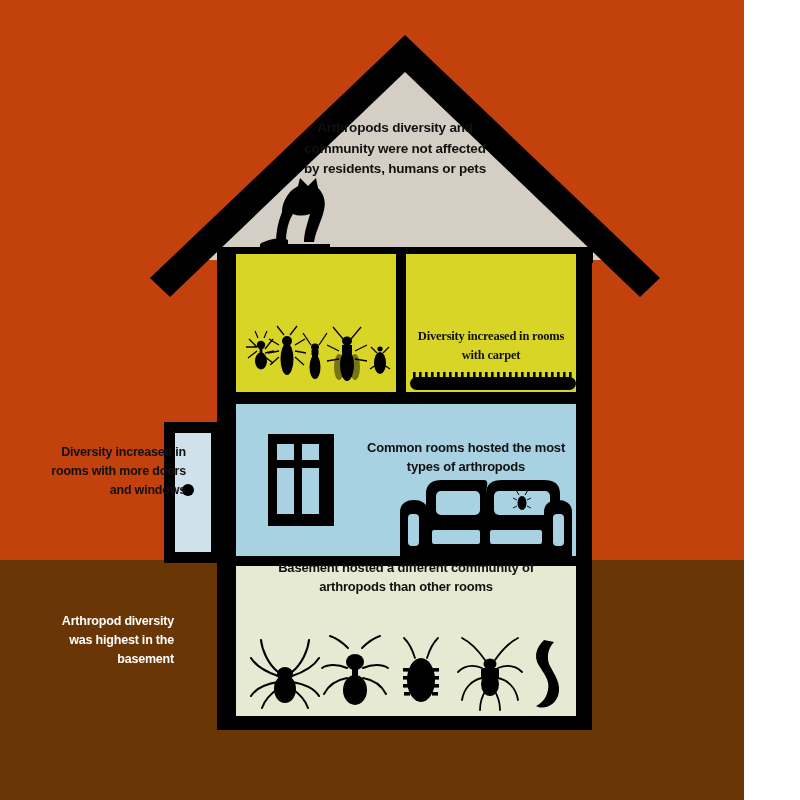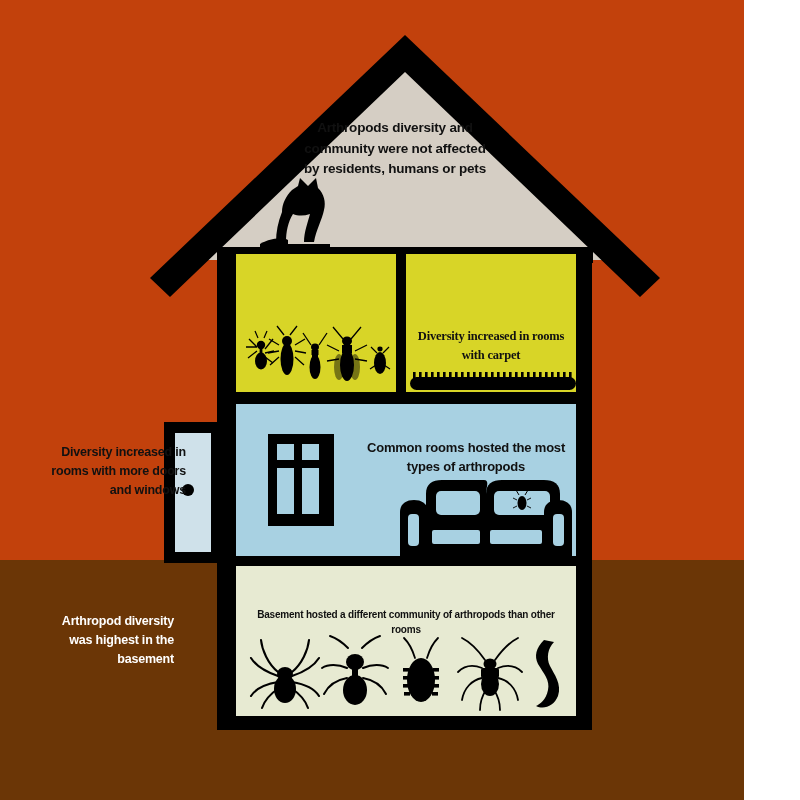--- a/index.html
+++ b/index.html
@@ -124,24 +124,24 @@
   .text-living {
     left: 356px;
     top: 430px;
     width: 220px;
     text-align: center;
     font-size: 13px;
     margin-top: 8px;
   }
   .text-basement {
     left: 246px;
-    top: 608px;
+    top: 558px;
     width: 320px;
     text-align: center;
-    font-size: 10px;
+    font-size: 13px;
   }
 
   
   .outside-label {
     position: absolute;
     font-weight: bold;
     line-height: 1.5;
     letter-spacing: -0.2px;
     text-align: right;
     margin-left: 28px;

